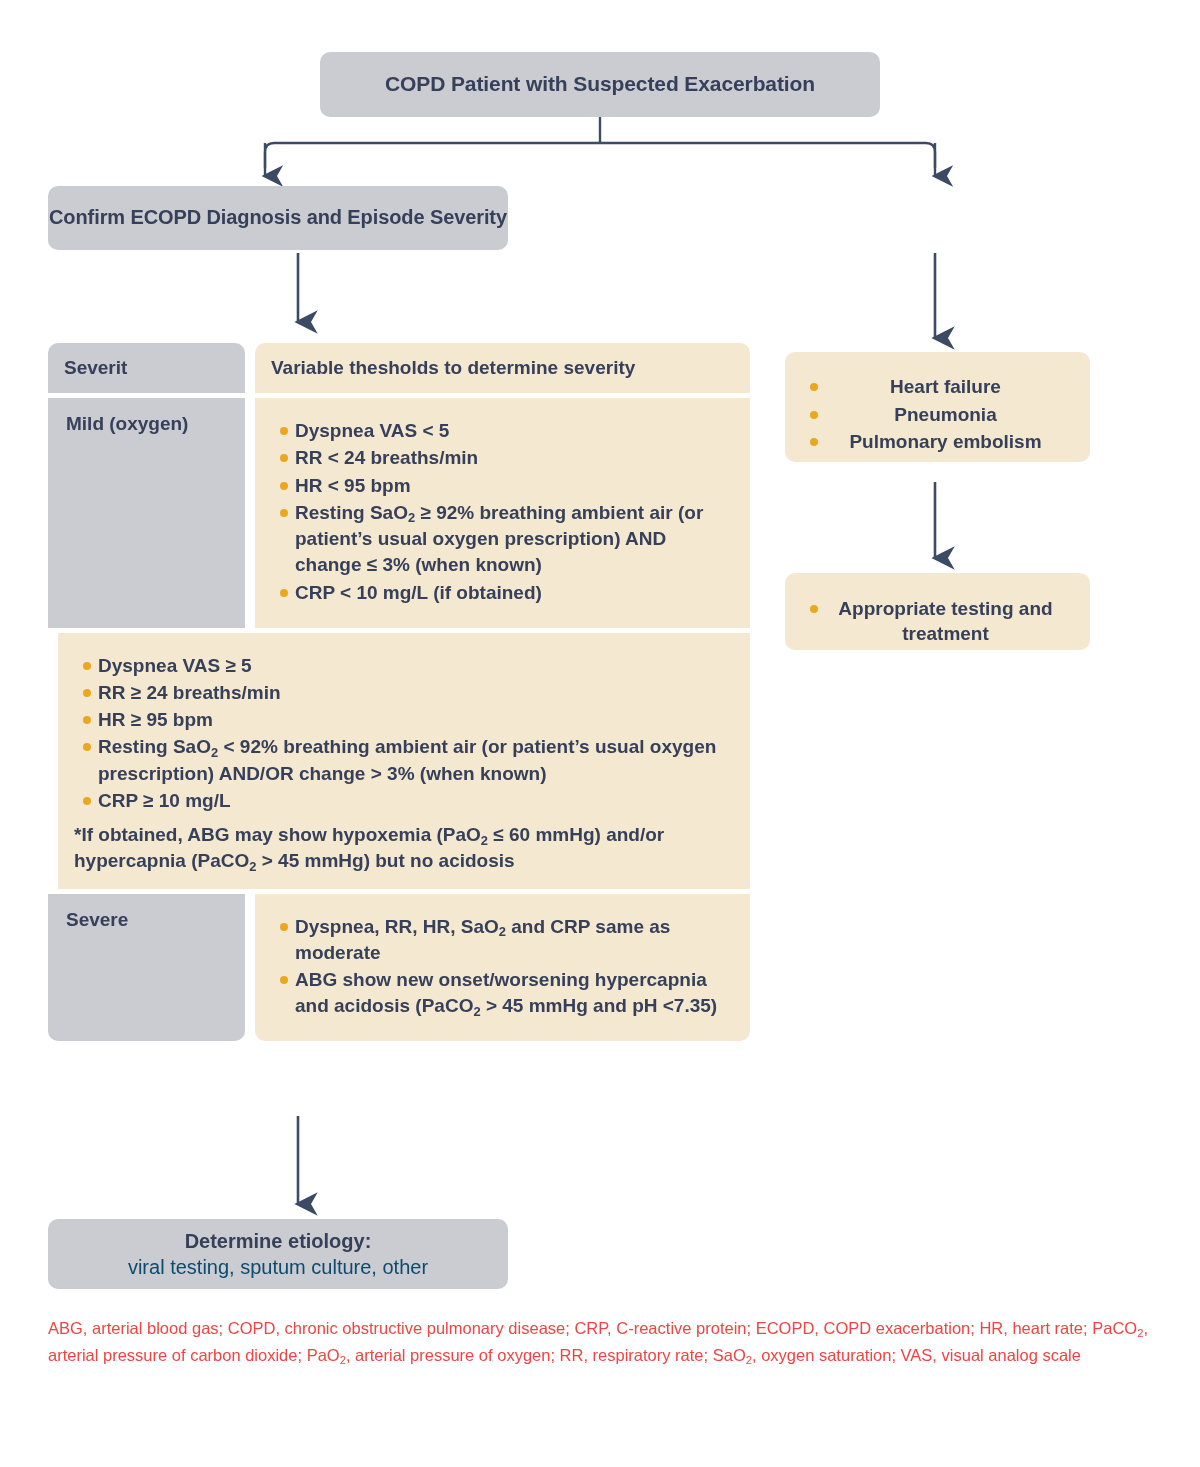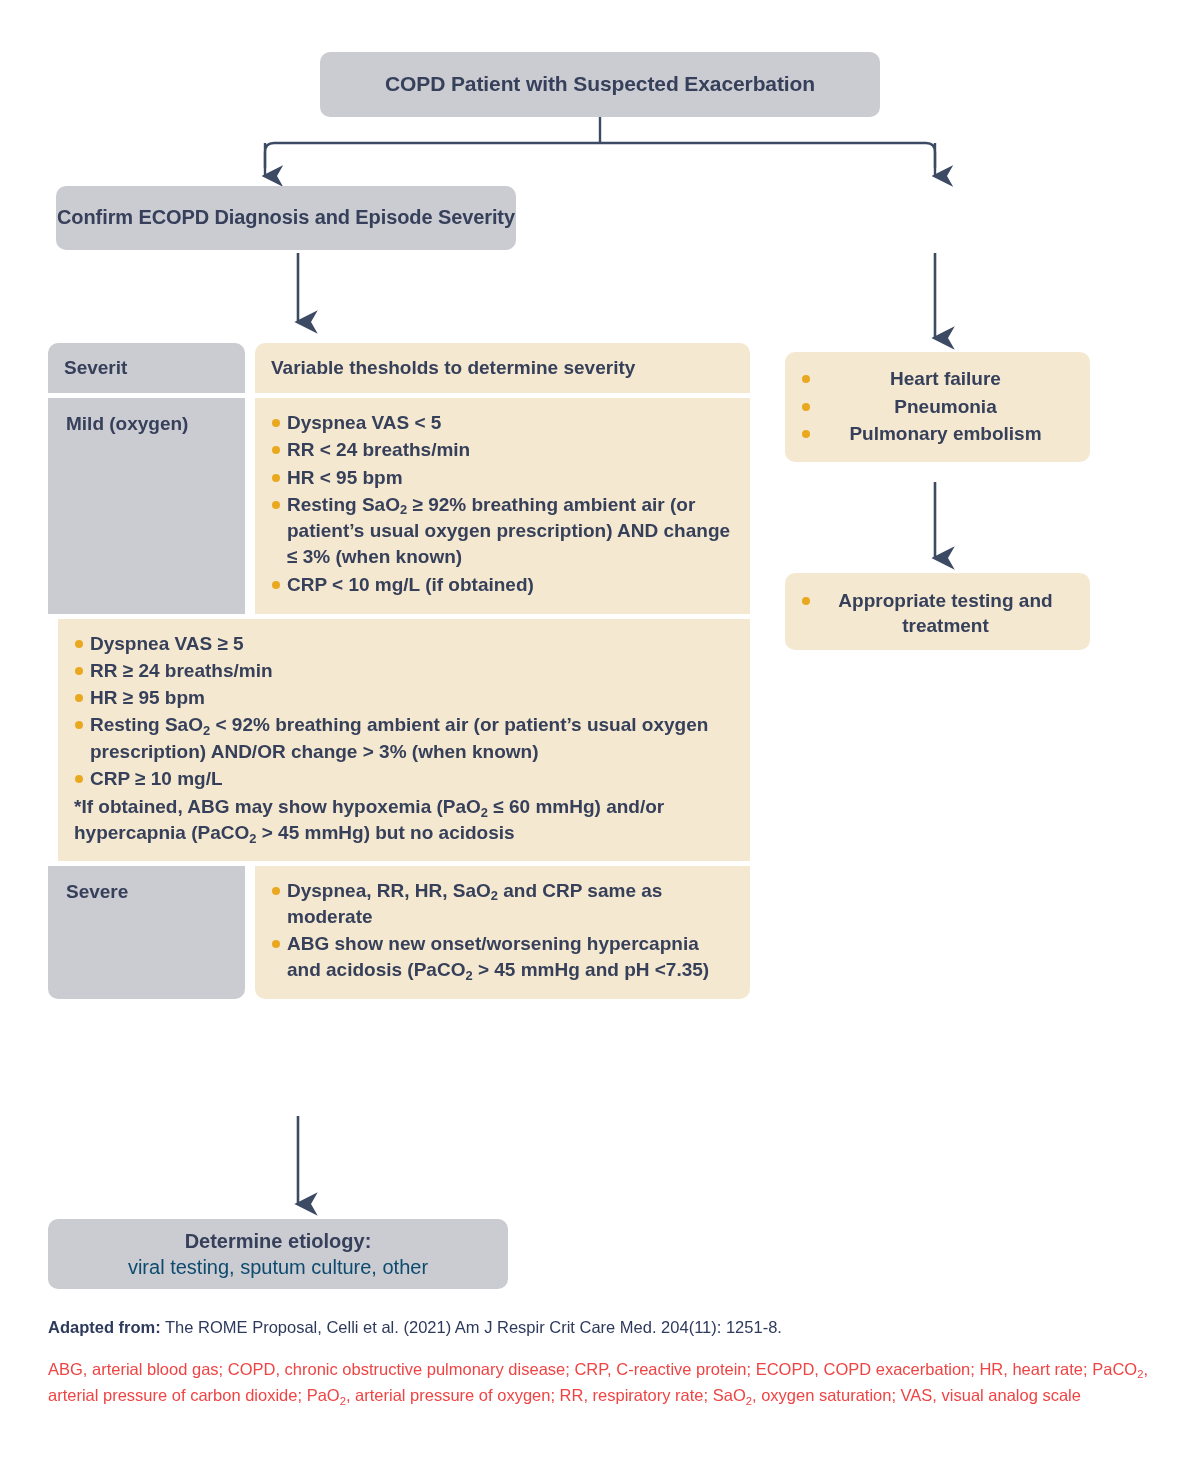--- a/index.html
+++ b/index.html
@@ -37,21 +37,21 @@
   }
 
   
   #node-root {
     left: 320px; top: 52px; width: 560px; height: 65px;
   }
   #node-root .title-text { font-size: 21px; }
 
   
   #node-ecopd {
-    left: 48px; top: 186px; width: 460px; height: 64px; margin-left: 8px;
+    left: 48px; top: 186px; width: 460px; height: 64px;
   }
   #node-ecopd .title-text { font-size: 20px; }
 
   #node-differential {
     left: 696px; top: 186px; width: 456px; height: 64px;
   }
   #node-differential .title-text { font-size: 20px; }
 
   
   #severity-table {
@@ -85,21 +85,21 @@
     line-height: 1.38;
   }
   
   .sev-row:first-child .sev-label { border-radius: 10px 10px 0 0; }
   .sev-row:first-child .sev-body  { border-radius: 10px 10px 0 0; }
   .sev-row:last-child  .sev-label { border-radius: 0 0 10px 10px; }
   .sev-row:last-child  .sev-body  { border-radius: 0 0 10px 10px; }
 
   .hdr-label { padding-top: 12px; padding-bottom: 12px; padding-left: 16px; }
 
-  ul.bullets { margin: 0; padding: 0; list-style: none; }
+  ul.bullets { margin: 8px; padding: 0; list-style: none; }
   ul.bullets li {
     position: relative;
     padding-left: 16px;
     margin: 0 0 1px 0;
   }
   ul.bullets li:before {
     content: "";
     position: absolute;
     left: 1px; top: 9px;
     width: 8px; height: 8px;
@@ -253,19 +253,16 @@
         <li>Appropriate testing and treatment</li>
       </ul>
   </div>
 
   <div class="box box-grey" id="node-etiology">
     <div class="etio-title">Determine etiology:</div>
     <div class="etio-sub">viral testing, sputum culture, other</div>
   </div>
 
   <div id="footnotes">
-    <div class="foot-src">
-      <b>Adapted from:</b><span> The ROME Proposal, Celli et al. (2021) Am J Respir Crit Care Med. 204(11): 1251-8.</span>
-    </div>
     <div class="foot-abbr">ABG, arterial blood gas; COPD, chronic obstructive pulmonary disease; CRP, C-reactive protein; ECOPD, COPD exacerbation; HR, heart rate; PaCO<sub>2</sub>, arterial pressure of carbon dioxide; PaO<sub>2</sub>, arterial pressure of oxygen; RR, respiratory rate; SaO<sub>2</sub>, oxygen saturation; VAS, visual analog scale</div>
   </div>
 
 </div>
 
 </body></html>

